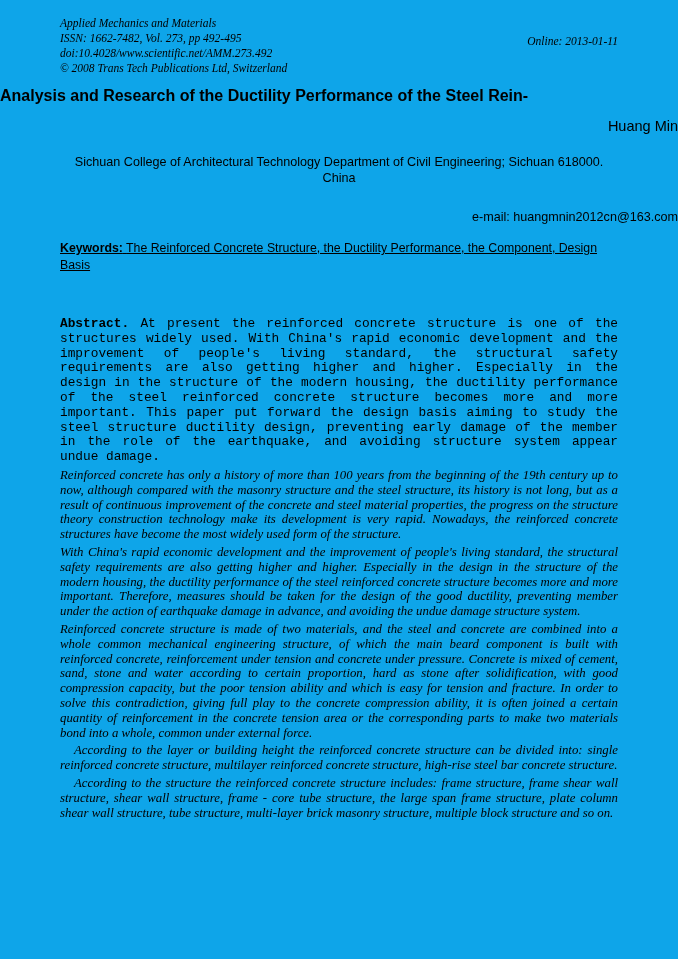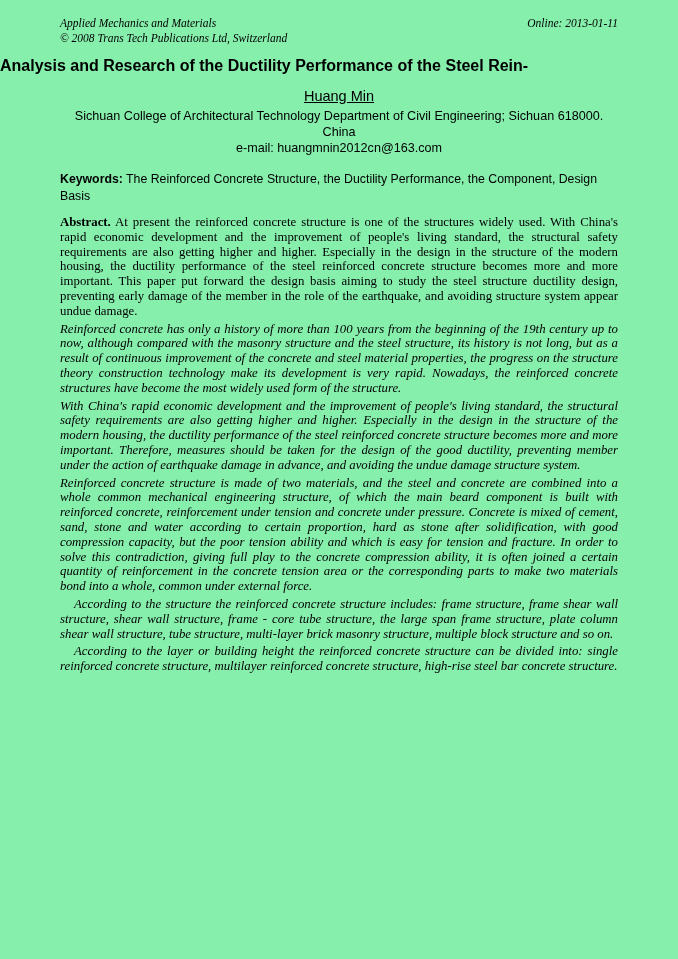--- a/index.html
+++ b/index.html
@@ -3,82 +3,84 @@
 <meta charset="utf-8">
 <title>Applied Mechanics and Materials — AMM.273.492</title>
 <style>
   * { margin: 0; padding: 0; box-sizing: border-box; }
   html, body { background: #ffffff; }
   .page {
     position: relative;
     width: 678px;
     height: 959px;
     margin: 0 auto;
-    background: #86efac;
+    background: #0ea5e9;
     color: #000000;
     overflow: hidden;
   }
   .header {
     display: flex;
     justify-content: space-between;
     align-items: flex-start;
     margin: 16px 60px 0 60px;
     font: italic 11.5px/15px "Liberation Serif", serif;
   }
   .header-left div { white-space: nowrap; }
-  .header-right { text-align: center; white-space: nowrap; }
+  .header-right { text-align: center; white-space: nowrap; margin-top: 18px; }
 
   .title-block {
     margin-top: 9px;
     font: bold 16px/21px "Liberation Sans", sans-serif;
   }
   .title-line { white-space: nowrap; }
 
   .author {
     margin-top: 11px;
-    text-align: center;
+    text-align: right;
     font: 14.5px/18px "Liberation Sans", sans-serif;
-    text-decoration: underline;
   }
   .affiliation {
-    margin-top: 4px;
+    margin-top: 20px;
     text-align: center;
     font: 12.6px/15.5px "Liberation Sans", sans-serif;
   }
   .email {
-    margin-top: 0;
-    text-align: center;
+    margin-top: 23px;
+    text-align: right;
     font: 12.6px/16px "Liberation Sans", sans-serif;
   }
   .keywords {
     margin: 15px 60px 0 60px;
     font: 12.3px/17px "Liberation Sans", sans-serif;
+    text-decoration: underline;
   }
   .body-text {
     margin: 0 60px;
     font: 12.8px/14.8px "Liberation Serif", serif;
     text-align: justify;
   }
-  .abstract { margin-top: 10px; }
+  .abstract { margin-top: 43px; font-family: Liberation Mono, monospace; }
   p.body-text + p.body-text { margin-top: 3px; font-style: italic; }
   .indent { text-indent: 14px; }
   .section-heading {
     margin: 22px 60px 8px 60px;
     font: bold 12.8px/16px "Liberation Serif", serif;
   }
   .b { font-weight: bold; }
 </style>
 </head>
 <body>
 
 <div class="page">
 
   <div class="header">
     <div class="header-left">
       <div>Applied Mechanics and Materials</div>
+      <div>ISSN: 1662-7482, Vol. 273, pp 492-495</div>
+      <div>doi:10.4028/www.scientific.net/AMM.273.492</div>
       <div>© 2008 Trans Tech Publications Ltd, Switzerland</div>
     </div>
     <div class="header-right">Online: 2013-01-11</div>
   </div>
 
   <div class="title-block">
     <div class="title-line">Analysis and Research of the Ductility Performance of the Steel Rein-</div>
   </div>
 
   <div class="author">Huang Min</div>
@@ -97,16 +99,16 @@
 
   <p class="body-text abstract">
     <span class="b">Abstract.</span>
     <span>At present the reinforced concrete structure is one of the structures widely used. With China's rapid economic development and the improvement of people's living standard, the structural safety requirements are also getting higher and higher. Especially in the design in the structure of the modern housing, the ductility performance of the steel reinforced concrete structure becomes more and more important. This paper put forward the design basis aiming to study the steel structure ductility design, preventing early damage of the member in the role of the earthquake, and avoiding structure system appear undue damage.</span>
   </p>
 
   <p class="body-text">Reinforced concrete has only a history of more than 100 years from the beginning of the 19th century up to now, although compared with the masonry structure and the steel structure, its history is not long, but as a result of continuous improvement of the concrete and steel material properties, the progress on the structure theory construction technology make its development is very rapid. Nowadays, the reinforced concrete structures have become the most widely used form of the structure.</p>
   <p class="body-text">With China's rapid economic development and the improvement of people's living standard, the structural safety requirements are also getting higher and higher. Especially in the design in the structure of the modern housing, the ductility performance of the steel reinforced concrete structure becomes more and more important. Therefore, measures should be taken for the design of the good ductility, preventing member under the action of earthquake damage in advance, and avoiding the undue damage structure system.</p>
 
   <p class="body-text">Reinforced concrete structure is made of two materials, and the steel and concrete are combined into a whole common mechanical engineering structure, of which the main beard component is built with reinforced concrete, reinforcement under tension and concrete under pressure. Concrete is mixed of cement, sand, stone and water according to certain proportion, hard as stone after solidification, with good compression capacity, but the poor tension ability and which is easy for tension and fracture. In order to solve this contradiction, giving full play to the concrete compression ability, it is often joined a certain quantity of reinforcement in the concrete tension area or the corresponding parts to make two materials bond into a whole, common under external force.</p>
+  <p class="body-text indent">According to the layer or building height the reinforced concrete structure can be divided into: single reinforced concrete structure, multilayer reinforced concrete structure, high-rise steel bar concrete structure.</p>
   <p class="body-text indent">According to the structure the reinforced concrete structure includes: frame structure, frame shear wall structure, shear wall structure, frame - core tube structure, the large span frame structure, plate column shear wall structure, tube structure, multi-layer brick masonry structure, multiple block structure and so on.</p>
-  <p class="body-text indent">According to the layer or building height the reinforced concrete structure can be divided into: single reinforced concrete structure, multilayer reinforced concrete structure, high-rise steel bar concrete structure.</p>
 
 </div>
 
 </body></html>

